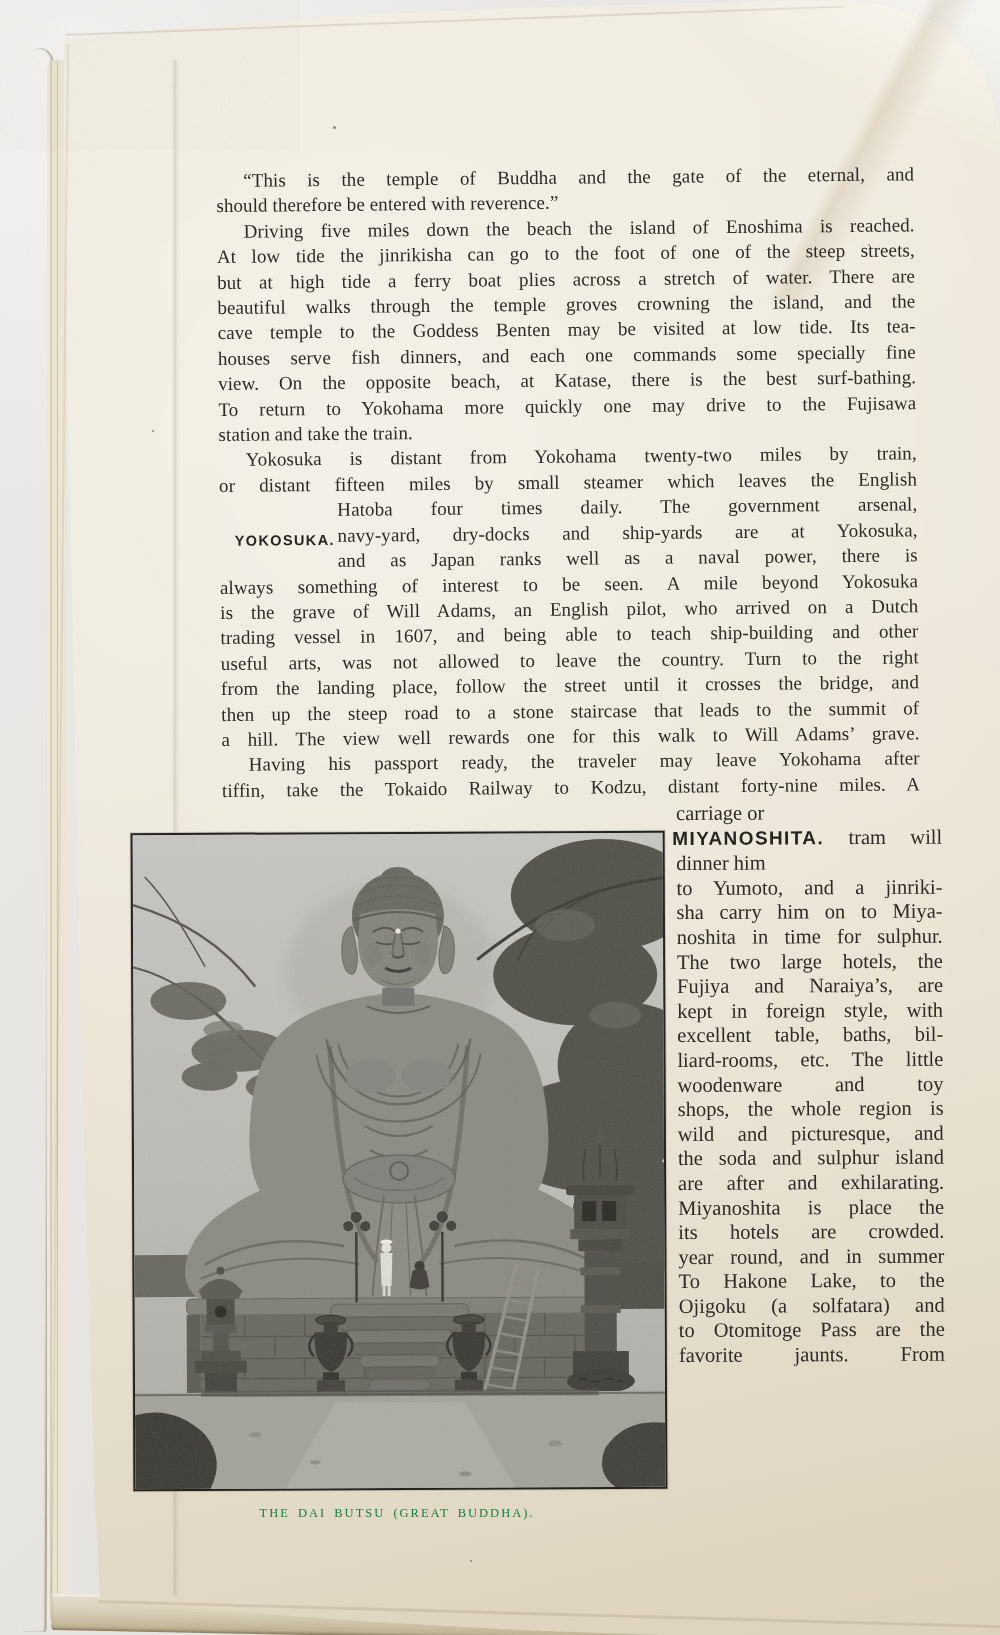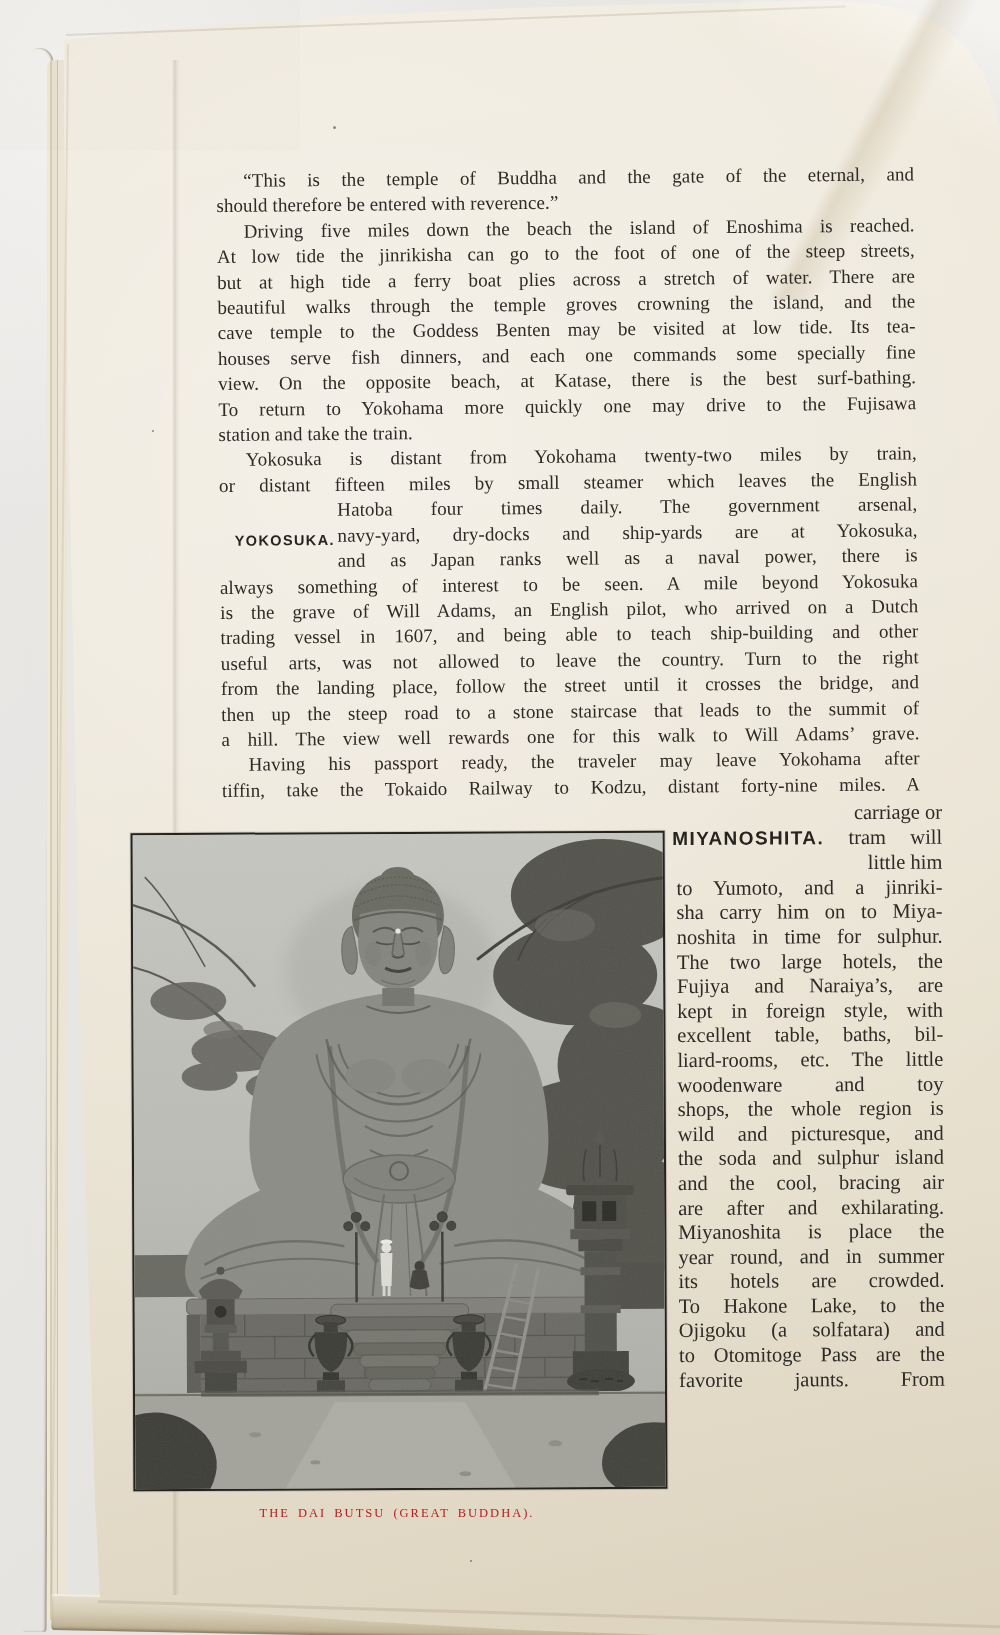--- a/index.html
+++ b/index.html
@@ -70,34 +70,34 @@
     font-size:14.5px;letter-spacing:1.4px;color:#272420;
   }
   .yok-block{margin-left:118px;width:580px;position:relative;}
   .yok-sidehead{position:absolute;left:-103px;top:31px;}
   .right-col{
     position:absolute;left:676px;top:801px;width:266px;z-index:4;
     font-size:20.5px;line-height:24.6px;color:#2e2a25;
     transform:rotate(-0.3deg);transform-origin:left top;
   }
   .right-col .tline{min-height:24.6px;}
-  .partial-right{text-align:right;}
+  .partial-right{}
   .miy-line{text-align:justify;text-align-last:justify;}
   .miy-sidehead{font-size:19px;margin-left:-4px;}
   
   .photo{
     position:absolute;left:132px;top:832px;width:530px;height:654px;z-index:4;
     border:2px solid #24231f;background:#bdbeb8;
     transform:rotate(-0.25deg);transform-origin:center;
     box-shadow:0 0 0 1px rgba(70,62,48,.18);
   }
   .photo svg{display:block;width:100%;height:100%;}
   .caption{
     position:absolute;left:132px;top:1506px;width:530px;z-index:4;
-    text-align:center;font-size:12.5px;letter-spacing:2px;word-spacing:3px;color:#b91c1c;
+    text-align:center;font-size:12.5px;letter-spacing:2px;word-spacing:3px;color:#15803d;
   }
   .paper-grain{position:absolute;inset:0;z-index:5;pointer-events:none;opacity:.05;}
 </style>
 </head>
 <body>
 
 <div class="cover-edge"></div>
 <div class="stack-left"></div>
 <div class="stack-bottom"></div>
 
@@ -151,39 +151,38 @@
     </div>
   <div data-indent-first="">
       <div class="tline just">Having his passport ready, the traveler may leave Yokohama after</div>
       <div class="tline just">tiffin, take the Tokaido Railway to Kodzu, distant forty-nine miles.  A</div>
     </div>
 </div>
 
 <div class="right-col">
   <div class="tline partial-right">carriage or</div>
   <div class="tline miy-line"><span class="sidehead miy-sidehead">MIYANOSHITA.</span> <span>tram will</span></div>
-  <div class="tline partial-right">little him</div>
+  <div class="tline partial-right">dinner him</div>
   <div>
       <div class="tline just">to Yumoto, and a jinriki-</div>
       <div class="tline just">sha carry him on to Miya-</div>
       <div class="tline just">noshita in time for sulphur.</div>
       <div class="tline just">The two large hotels, the</div>
       <div class="tline just">Fujiya and Naraiya’s, are</div>
       <div class="tline just">kept in foreign style, with</div>
       <div class="tline just">excellent table, baths, bil-</div>
       <div class="tline just">liard-rooms, etc.  The little</div>
       <div class="tline just">woodenware and toy</div>
       <div class="tline just">shops, the whole region is</div>
       <div class="tline just">wild and picturesque, and</div>
       <div class="tline just">the soda and sulphur island</div>
-      <div class="tline just">and the cool, bracing air</div>
       <div class="tline just">are after and exhilarating.</div>
       <div class="tline just">Miyanoshita is place the</div>
+      <div class="tline just">its hotels are crowded.</div>
       <div class="tline just">year round, and in summer</div>
-      <div class="tline just">its hotels are crowded.</div>
       <div class="tline just">To Hakone Lake, to the</div>
       <div class="tline just">Ojigoku (a solfatara) and</div>
       <div class="tline just">to Otomitoge Pass are the</div>
       <div class="tline just">favorite jaunts.  From</div>
     </div>
 </div>
 
 <div class="photo">
   <svg viewBox="0 0 530 654" preserveAspectRatio="none">
     <defs>

